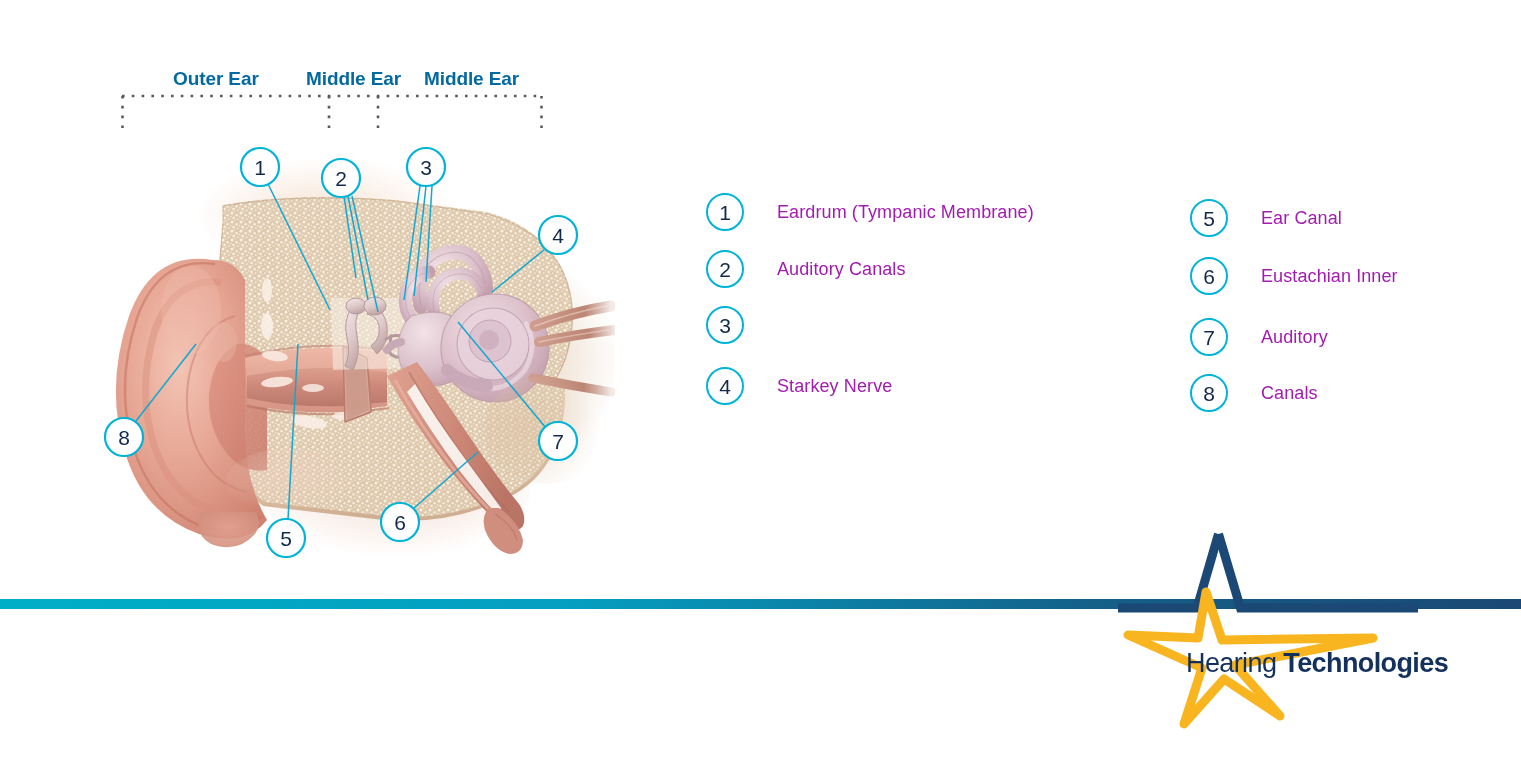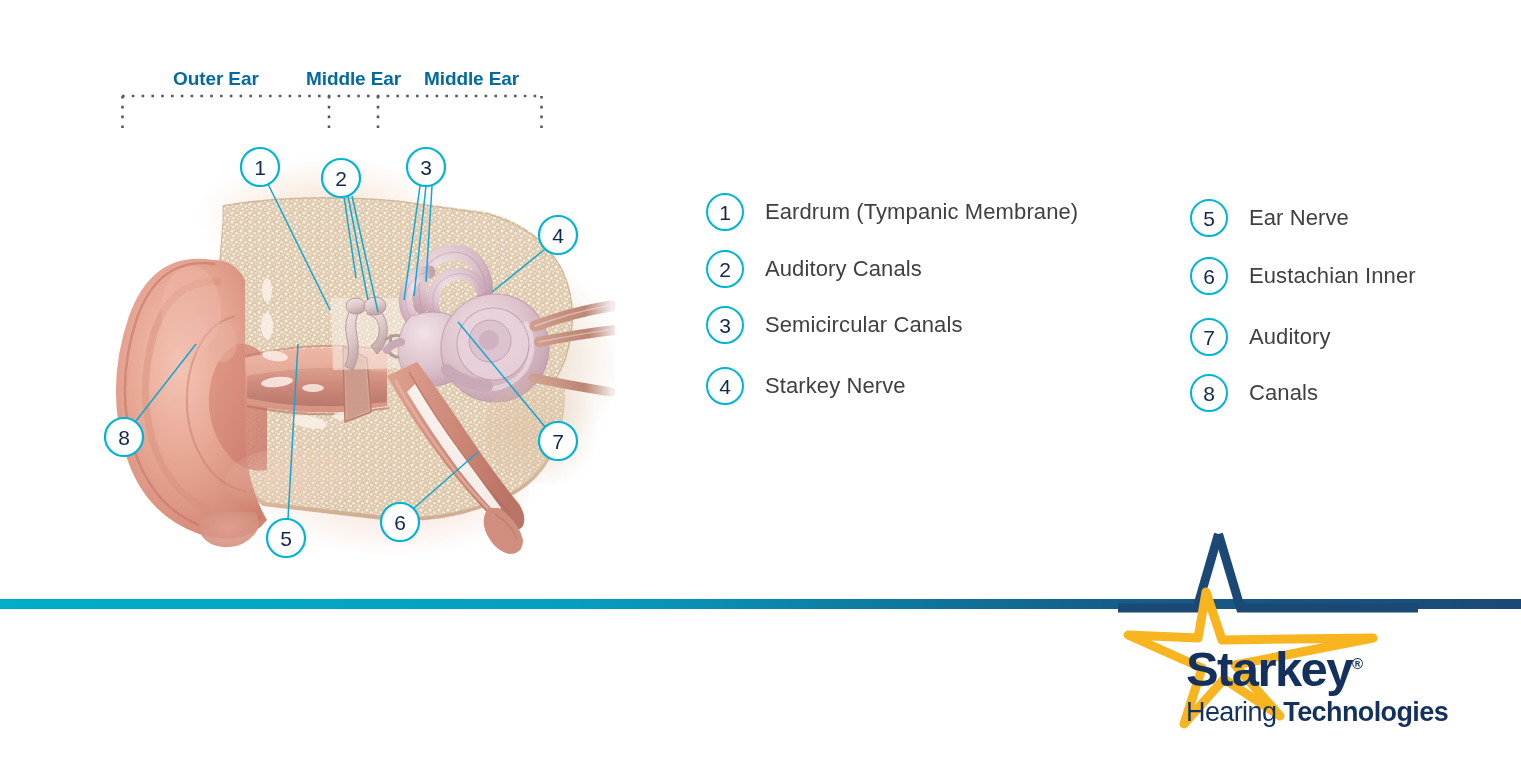--- a/index.html
+++ b/index.html
@@ -60,23 +60,23 @@
     border-radius: 50%;
     color: #13294b;
     font-size: 21px;
     display: flex;
     align-items: center;
     justify-content: center;
     flex: 0 0 auto;
     line-height: 1;
   }
   .legend-label {
-    margin-left: 21px;
-    font-size: 22px;
-    color: #404040;
+    margin-left: 33px;
+    font-size: 18px;
+    color: #a21caf;
     letter-spacing: 0.1px;
   }
 
   
   .divider { position: absolute; left: 0; top: 596px; width: 1521px; height: 16px; }
   .logo { position: absolute; left: 1118px; top: 528px; width: 403px; height: 225px; }
 
   .logo-text-wrap {
     position: absolute;
     left: 1186px; top: 645px;
@@ -426,32 +426,31 @@
     <div class="legend-item" style="top:0px;">
       <div class="legend-badge">1</div>
       <div class="legend-label">Eardrum (Tympanic Membrane)</div>
     </div>
     <div class="legend-item" style="top:57px;">
       <div class="legend-badge">2</div>
       <div class="legend-label">Auditory Canals</div>
     </div>
     <div class="legend-item" style="top:113px;">
       <div class="legend-badge">3</div>
-      <div class="legend-label">Semicircular Canals</div>
     </div>
     <div class="legend-item" style="top:174px;">
       <div class="legend-badge">4</div>
       <div class="legend-label"> Starkey Nerve</div>
     </div>
   </div>
 
   <div class="legend-col right">
     <div class="legend-item" style="top:6px;">
       <div class="legend-badge">5</div>
-      <div class="legend-label">Ear Nerve</div>
+      <div class="legend-label">Ear Canal</div>
     </div>
     <div class="legend-item" style="top:64px;">
       <div class="legend-badge">6</div>
       <div class="legend-label"> Eustachian Inner</div>
     </div>
     <div class="legend-item" style="top:125px;">
       <div class="legend-badge">7</div>
       <div class="legend-label">Auditory</div>
     </div>
     <div class="legend-item" style="top:181px;">
@@ -480,15 +479,14 @@
     <path d="M100.5 6 L122.5 80 L300 80" fill="none" stroke="#1b4874" stroke-width="9" stroke-linejoin="miter"></path>
     <path d="M100.5 6 L79 80 L0 80" fill="none" stroke="#1b4874" stroke-width="9" stroke-linejoin="miter"></path>
   </g>
 
   <g>
     <path d="M88 64 L104 112 L255 110 L117 137 L162 188 L106 151 L66 196 L84 140 L10 107 L80 110 Z" fill="none" stroke="#f9b520" stroke-width="9" stroke-linejoin="round" stroke-linecap="round"></path>
   </g>
 </svg>
 
 <div class="logo-text-wrap">
-  <div class="logo-starkey"><span>Starkey</span><span class="logo-reg">®</span></div>
   <div class="logo-tagline"><span class="light">Hearing </span><span class="bold">Technologies</span></div>
 </div>
 
 </body></html>

